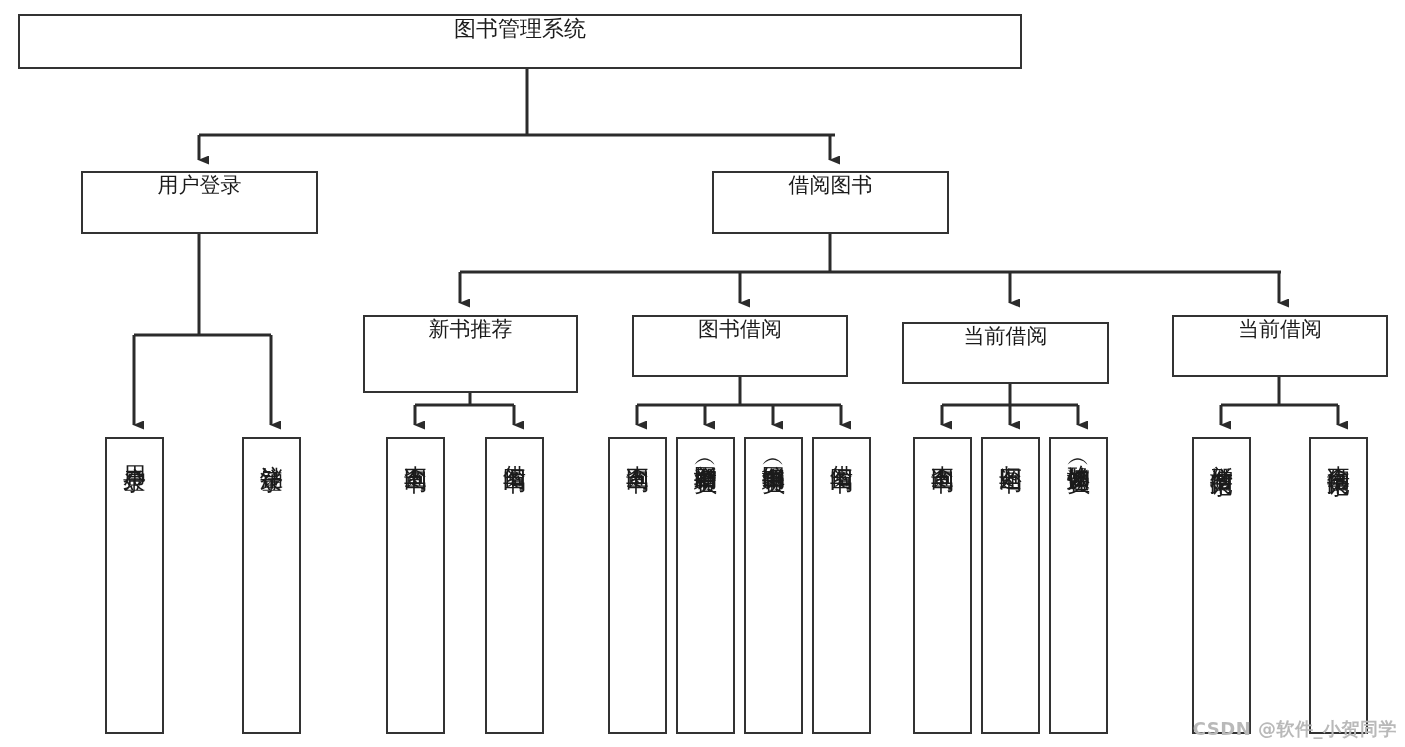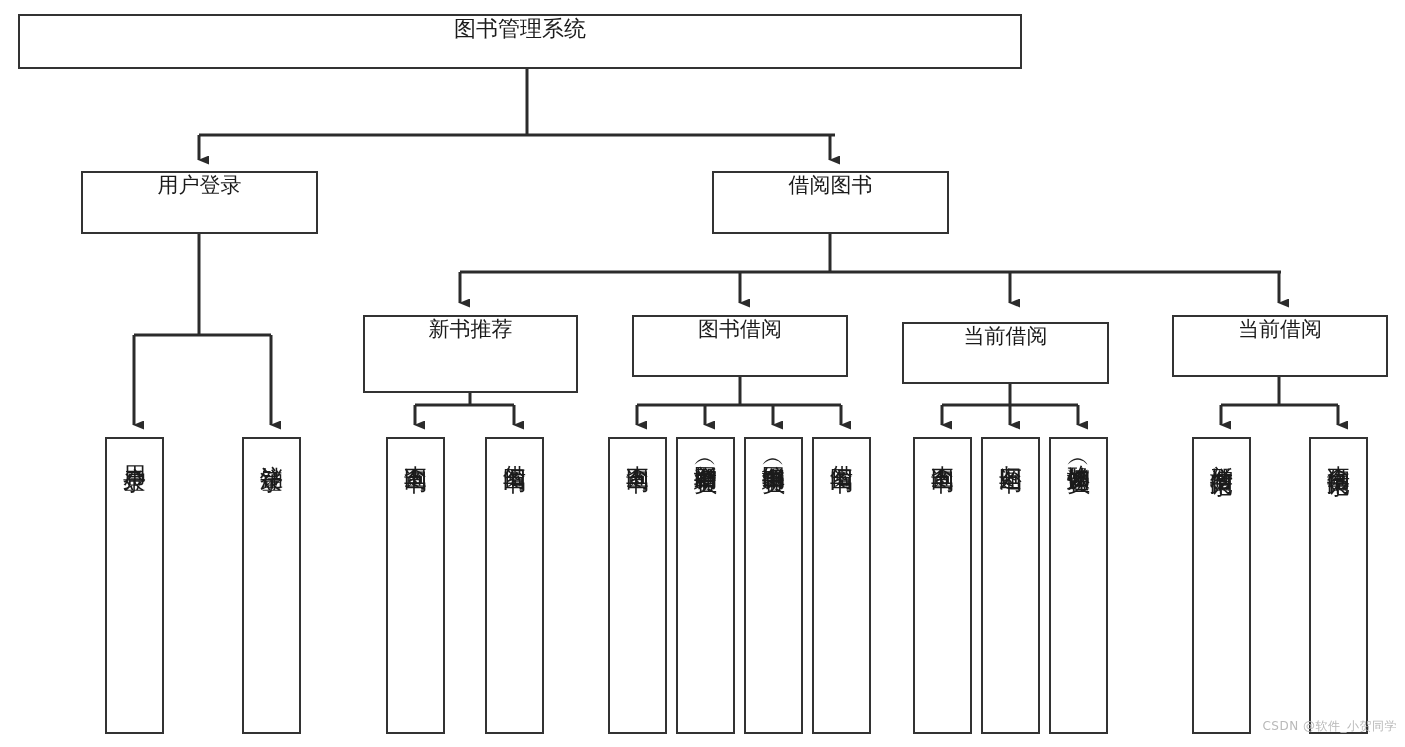--- a/index.html
+++ b/index.html
@@ -42,25 +42,26 @@
     text-orientation:upright;
     font-size:23px;
     letter-spacing:2px;
     line-height:1;
   }
   .node.v.tall .label{font-size:23px;letter-spacing:1px;}
 
   .watermark{
     position:absolute;
     right:8px;
-    bottom:12px;
-    font-size:12px;
+    bottom:6px;
+    font-size:18px;
     color:#b9b9b9;
     letter-spacing:0.5px;
     white-space:nowrap;
+    font-weight:bold;
   }
 </style>
 </head>
 <body>
 
 <div id="stage">
 
   <svg class="edges" viewBox="0 0 1405 747">
     <defs>
       <marker id="arw" markerWidth="9" markerHeight="11" refX="4.5" refY="10" orient="auto" markerUnits="userSpaceOnUse">

